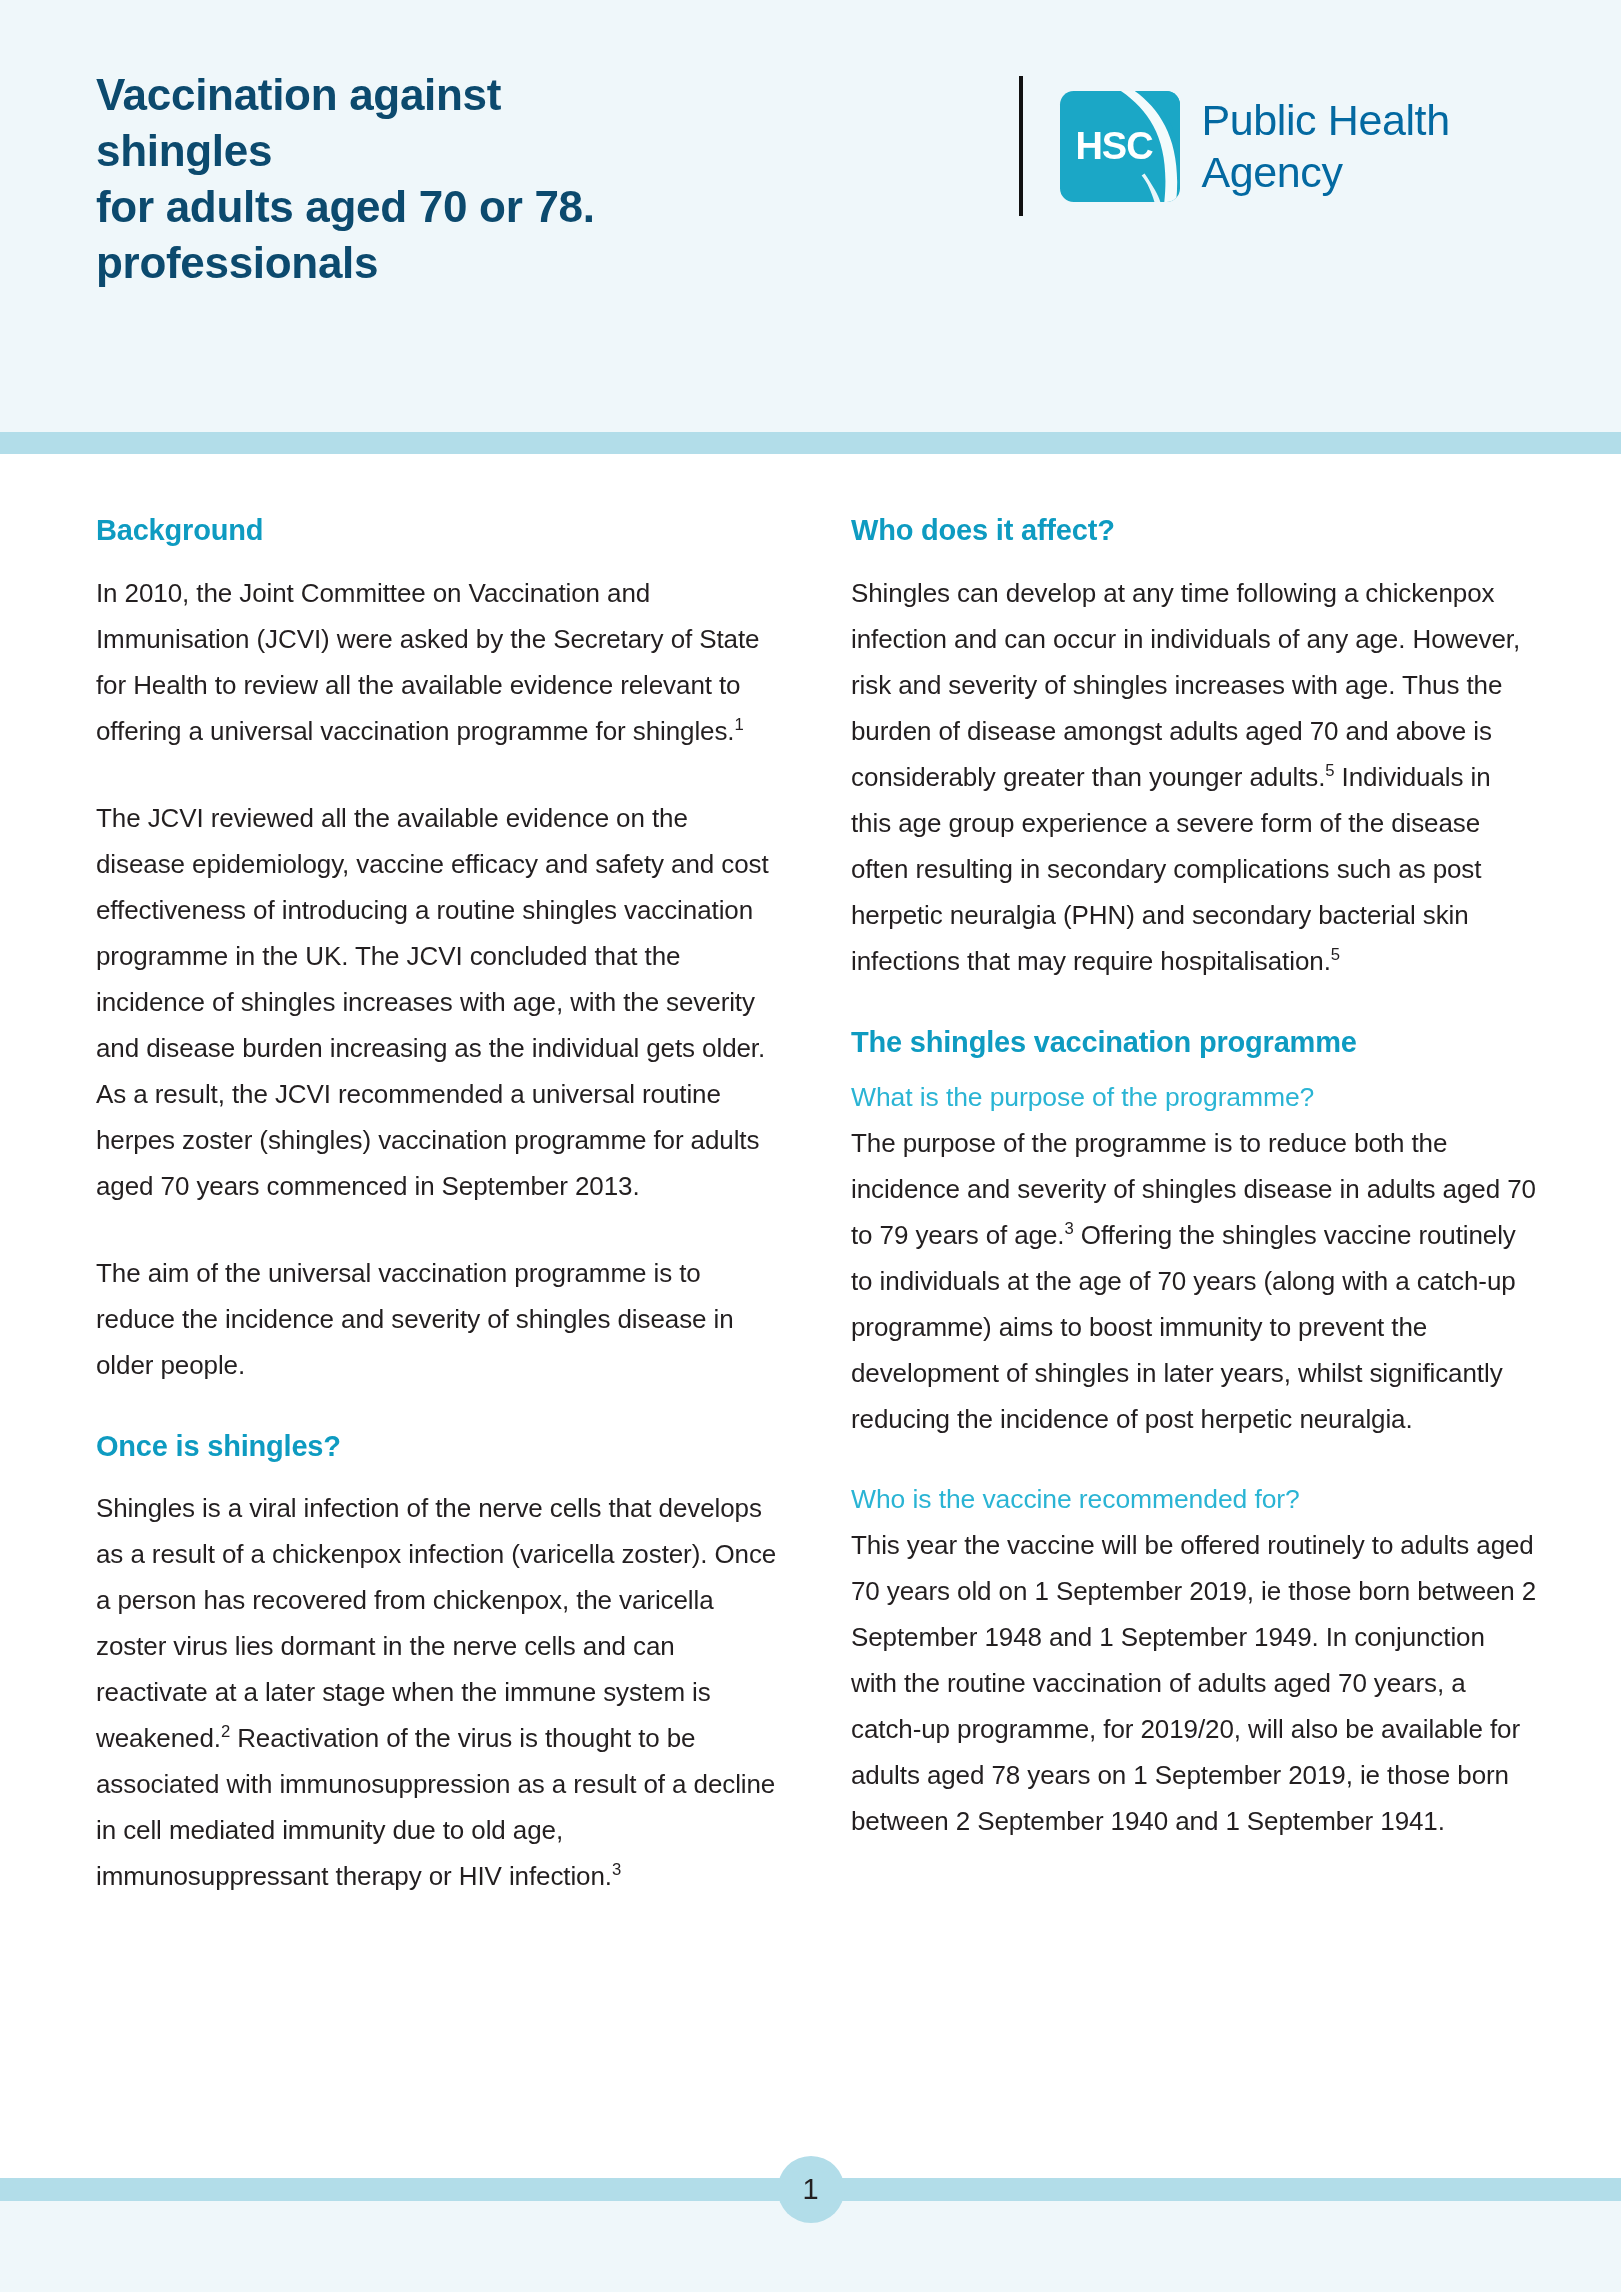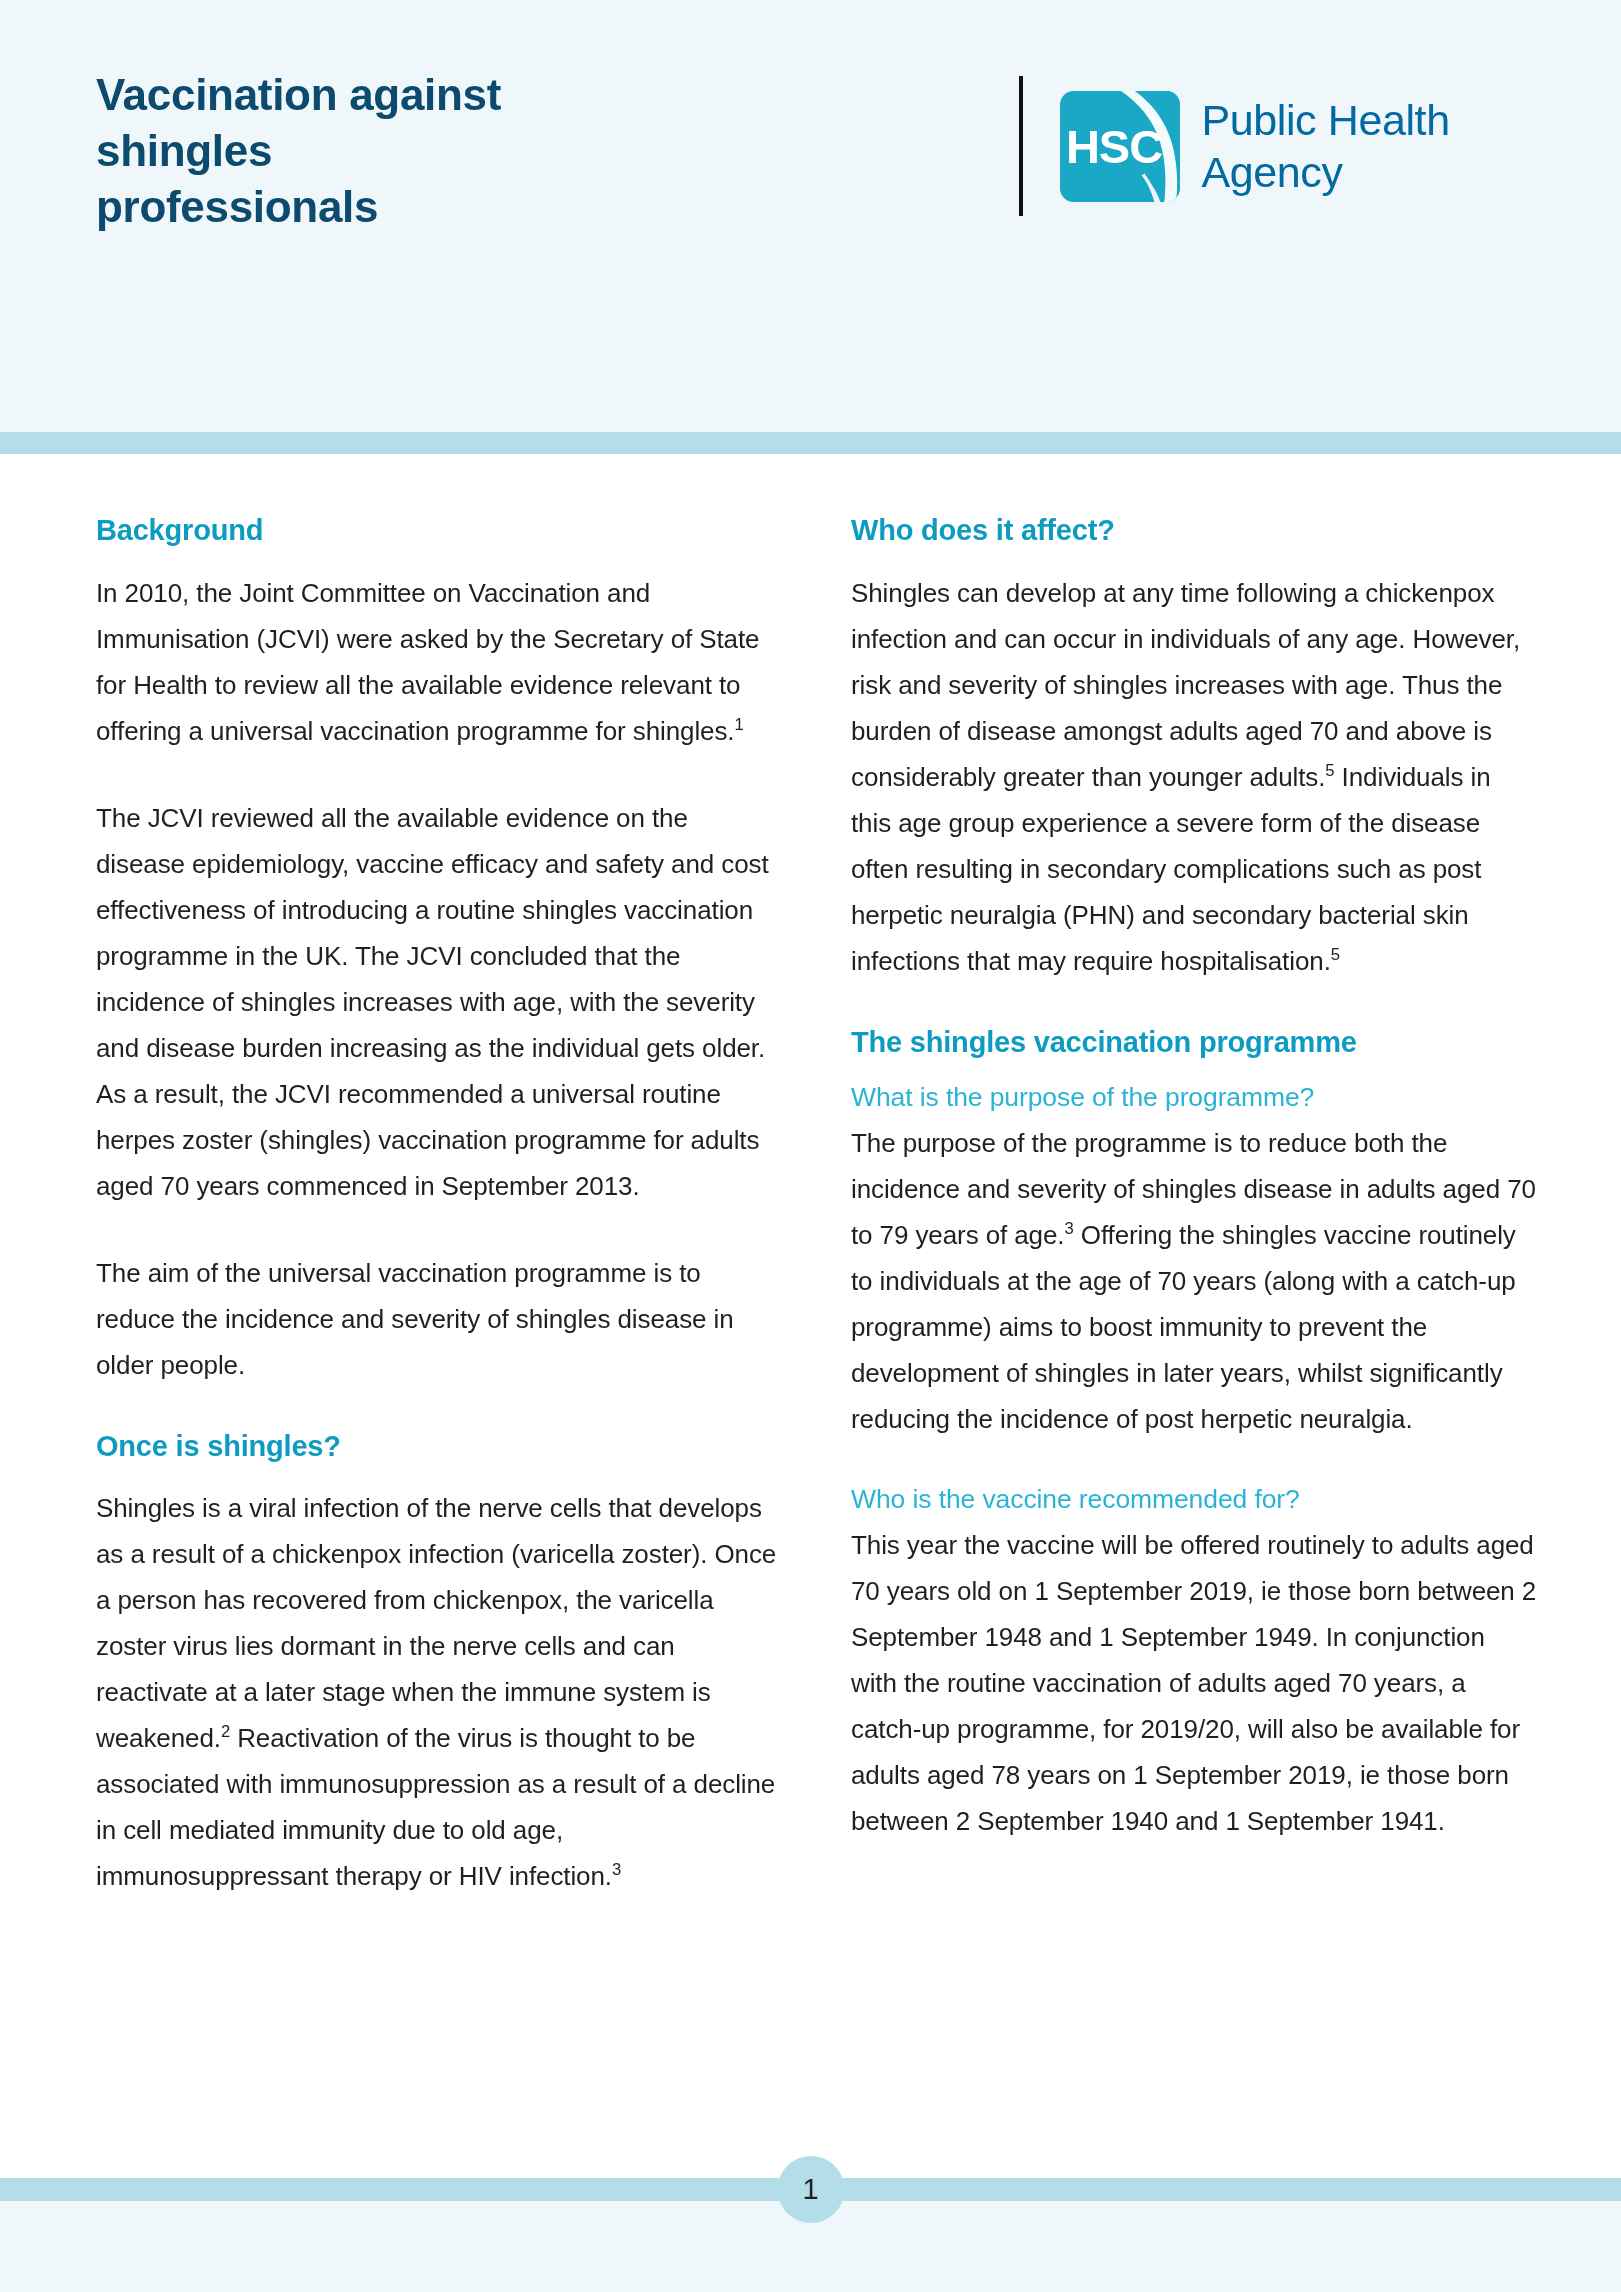--- a/index.html
+++ b/index.html
@@ -34,21 +34,21 @@
   }
   .logo-rule{
     width:3.9px;height:140px;background:#111111;margin-right:37px;
   }
   .hsc-badge{
     width:120px;height:111px;border-radius:13.7px;background:#1ba7c6;
     position:relative;overflow:hidden;margin-right:21.6px;
     display:flex;align-items:center;justify-content:center;
   }
   .hsc-badge .hsc-text{
-    color:#ffffff;font-weight:bold;font-size:47px;letter-spacing:-1px;
+    color:#ffffff;font-weight:bold;font-size:38px;letter-spacing:-1px;
     position:relative;z-index:3;margin-left:-11.8px;
   }
   .hsc-swoosh{position:absolute;right:-5.9px;top:0;width:71px;height:111px;z-index:2;}
   .pha-name{
     color:#0369a1;font-size:43px;line-height:52px;font-weight:normal;
     letter-spacing:-0.4px;
   }
   .pha-name span{display:block;}
 
   
@@ -109,20 +109,21 @@
   }
 </style>
 </head>
 <body>
 
 <div class="page">
 
   <div class="header">
     <div class="header-title">
       <span class="tline">Vaccination against shingles</span>
+      <span class="tline">for adults aged 70 or 78.</span>
       <span class="tline">professionals</span>
     </div>
 
     <div class="logo-block">
       <div class="logo-rule"></div>
       <div class="hsc-badge">
         <svg class="hsc-swoosh" viewBox="0 0 72 113" preserveAspectRatio="none">
           <path d="M6 0 C38 22 56 54 50 113 L62 113 C68 54 48 20 20 0 Z" fill="#ffffff" opacity="0.95"></path>
           <path d="M26 0 C58 24 74 56 66 113 L72 113 L72 0 Z" fill="#1ba7c6"></path>
           <path d="M30 84 C38 96 44 106 46 113 L40 113 C37 103 33 93 27 86 Z" fill="#ffffff" opacity="0.9"></path>

